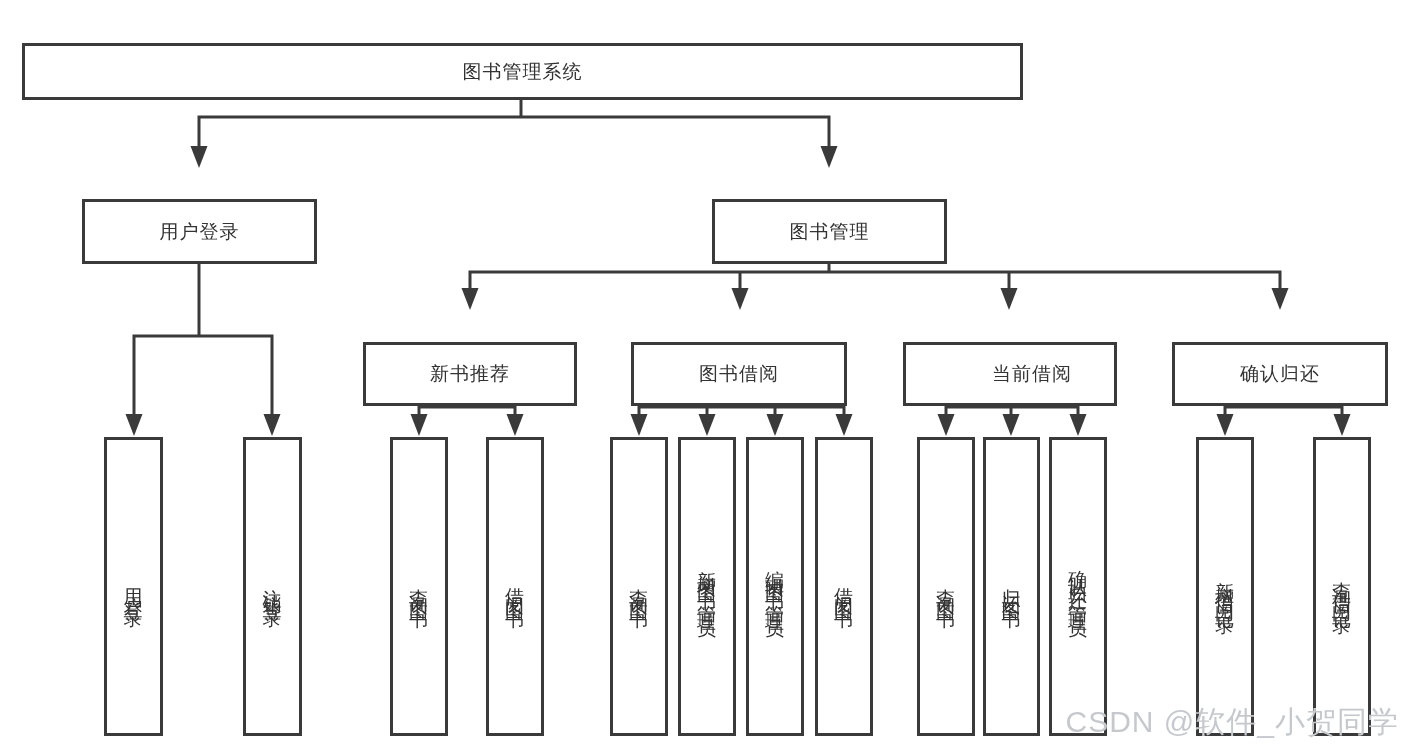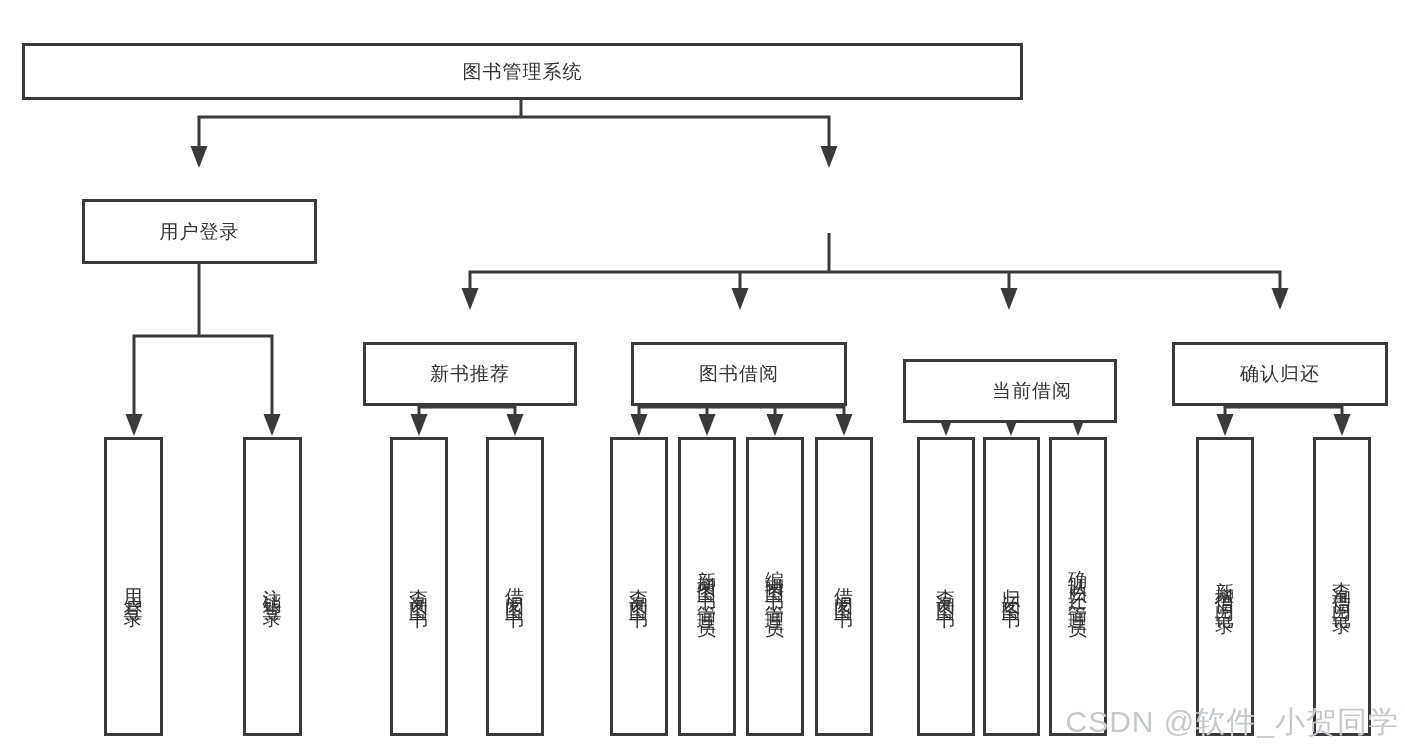--- a/index.html
+++ b/index.html
@@ -102,24 +102,25 @@
     <polygon points="937.5,414 954.5,414 946,436"></polygon>
     <polygon points="1002.5,414 1019.5,414 1011,436"></polygon>
     <polygon points="1069.5,414 1086.5,414 1078,436"></polygon>
     <polygon points="1216.5,414 1233.5,414 1225,436"></polygon>
     <polygon points="1333.5,414 1350.5,414 1342,436"></polygon>
   </svg>
 
   <div class="node hnode" style="left:22px; top:13px; width:1001px; height:57px;">图书管理系统</div>
 
   <div class="node hnode" style="left:82px; top:169px; width:235px; height:65px;">用户登录</div>
+  <div class="node hnode" style="left:712px; top:169px; width:235px; height:65px;">图书管理</div>
 
   <div class="node hnode" style="left:363px; top:312px; width:214px; height:64px;font-family:Liberation Mono, monospace;">新书推荐</div>
   <div class="node hnode" style="left:631px; top:312px; width:216px; height:64px;">图书借阅</div>
-  <div class="node hnode" style="left:903px; top:329px; width:214px; height:64px;padding-left:44px;">当前借阅</div>
+  <div class="node hnode" style="left:903px; top:312px; width:214px; height:64px;padding-left:44px;">当前借阅</div>
   <div class="node hnode" style="left:1172px; top:312px; width:216px; height:64px;">确认归还</div>
 
   <div class="node vnode" style="left:104px; width:59px;">用户登录</div>
   <div class="node vnode" style="left:243px; width:59px;">注销登录</div>
 
   <div class="node vnode" style="left:390px; width:58px;">查询图书</div>
   <div class="node vnode" style="left:486px; width:58px;">借阅图书</div>
 
   <div class="node vnode" style="left:610px; width:58px;">查询图书</div>
   <div class="node vnode" style="left:678px; width:58px;">新增图书（管理员）</div>

